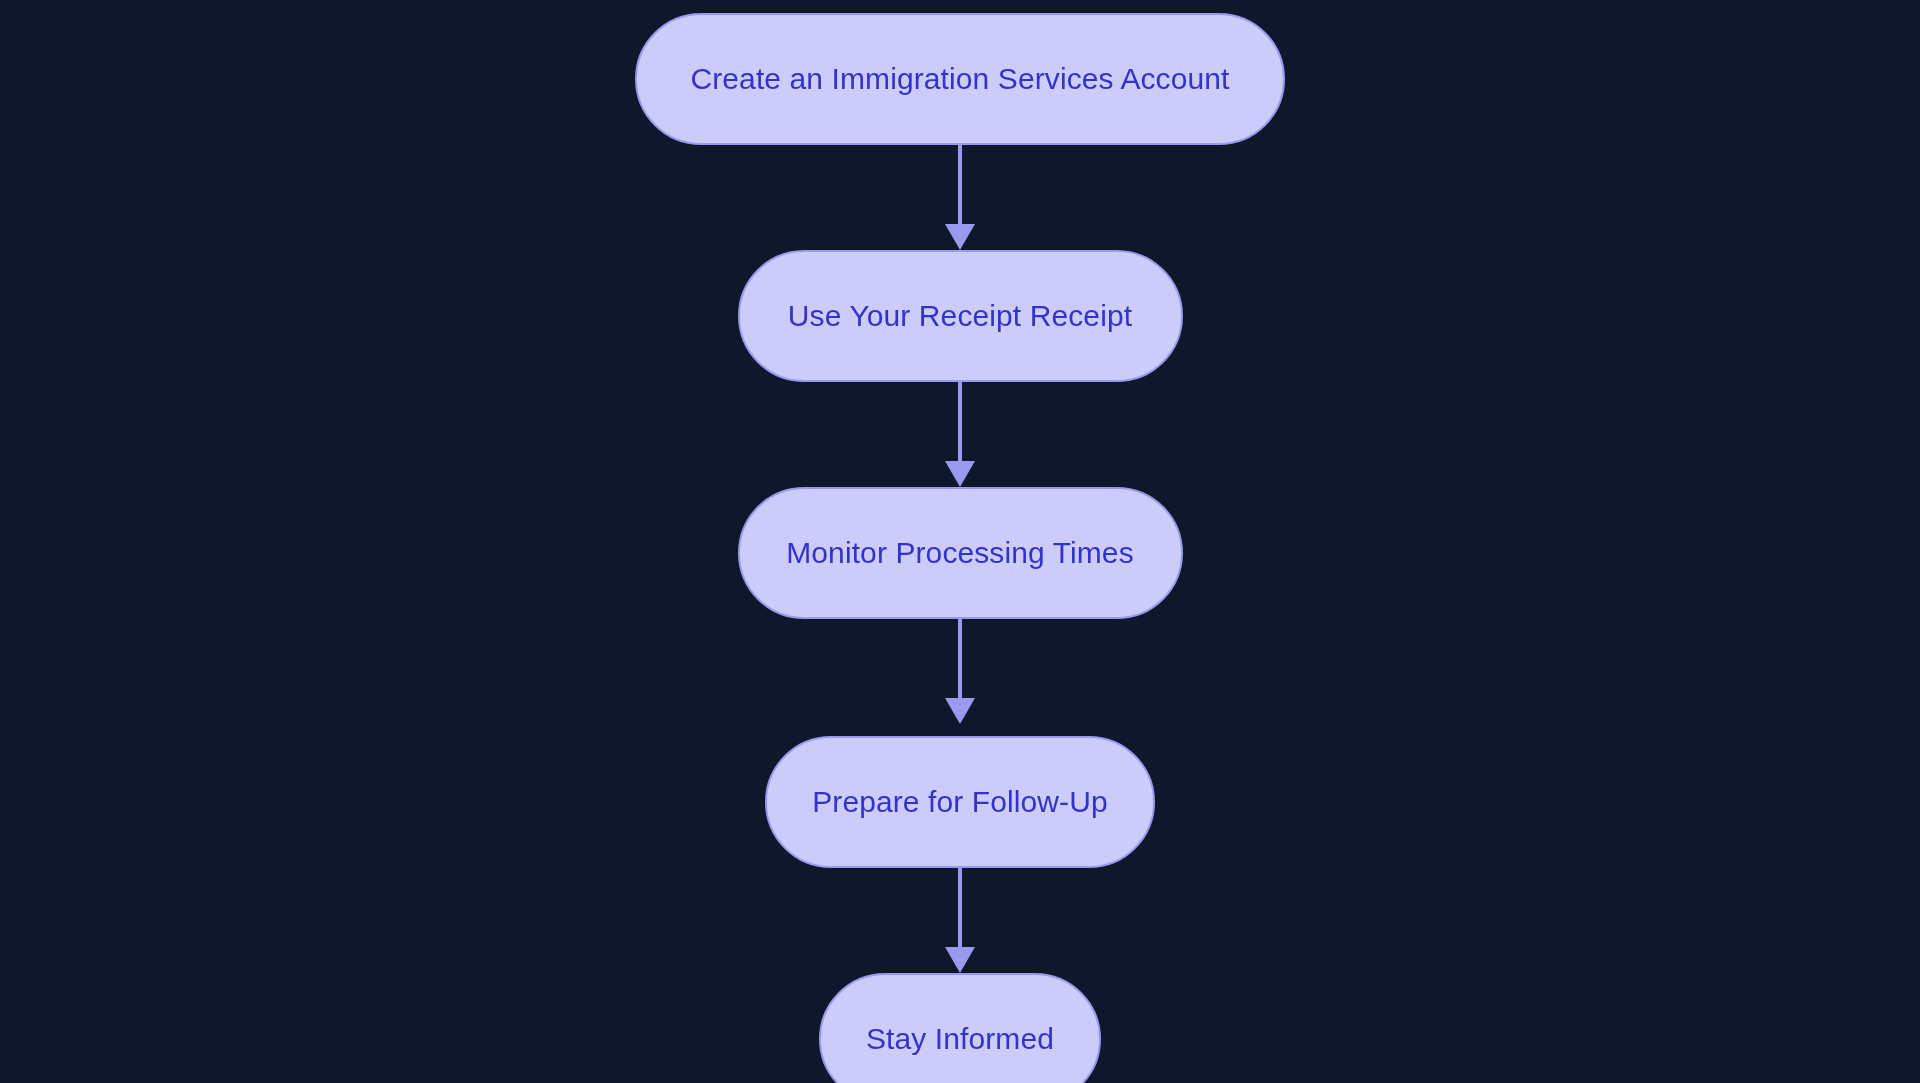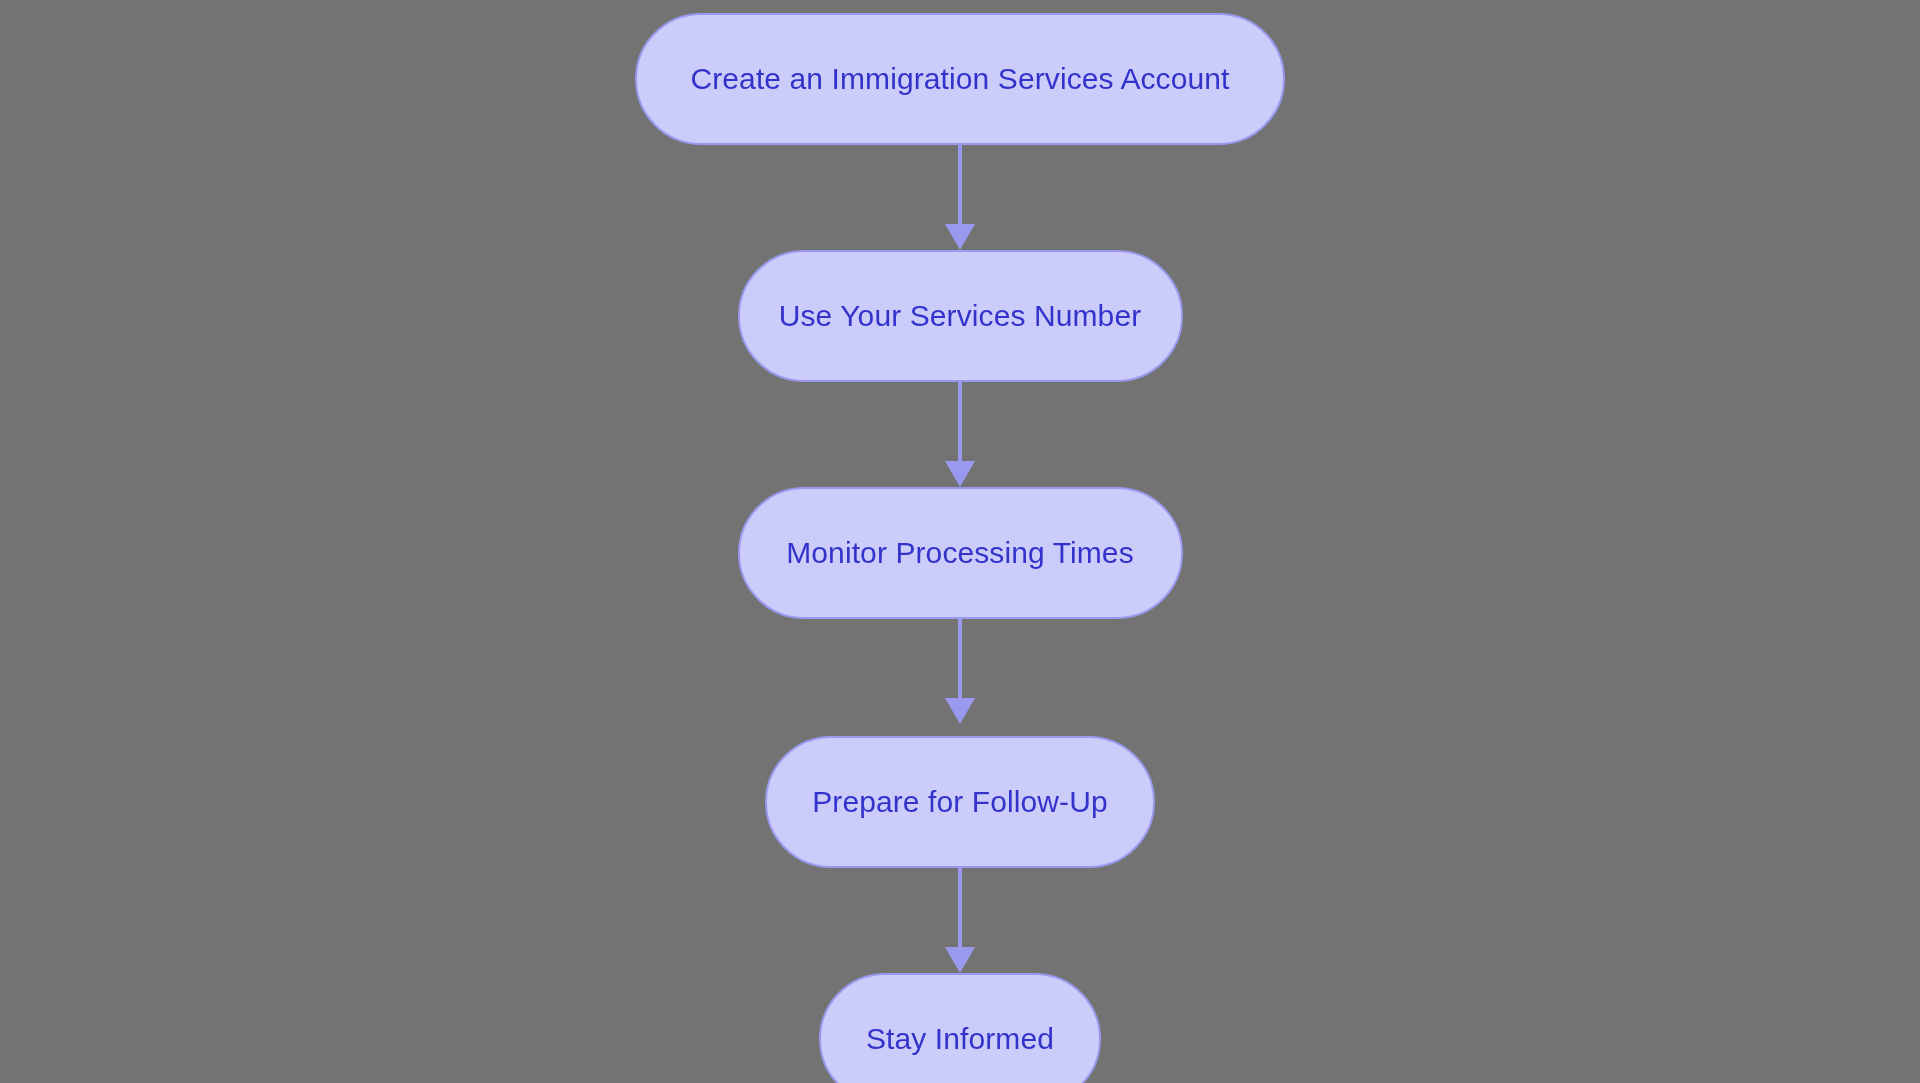--- a/index.html
+++ b/index.html
@@ -10,21 +10,21 @@
   }
 
   body {
     font-family: "Liberation Sans", sans-serif;
   }
 
   #canvas {
     position: relative;
     width: 1920px;
     height: 1083px;
-    background: #737373;
+    background: #0f172a;
     overflow: hidden;
   }
 
   .flow {
     position: absolute;
     left: 0;
     top: 0;
     width: 1920px;
     height: 1083px;
     display: flex;
@@ -108,21 +108,21 @@
     <div class="node w-n0" style="width: 650px;">
       <span class="node-label">Create an Immigration Services Account</span>
     </div>
 
     <div class="connector">
       <div class="stem"></div>
       <div class="head"></div>
     </div>
 
     <div class="node w-n1" style="width: 445px;">
-      <span class="node-label">Use Your Services Number</span>
+      <span class="node-label">Use Your Receipt Receipt</span>
     </div>
 
     <div class="connector">
       <div class="stem"></div>
       <div class="head"></div>
     </div>
 
     <div class="node w-n2" style="width: 445px;">
       <span class="node-label">Monitor Processing Times</span>
     </div>

